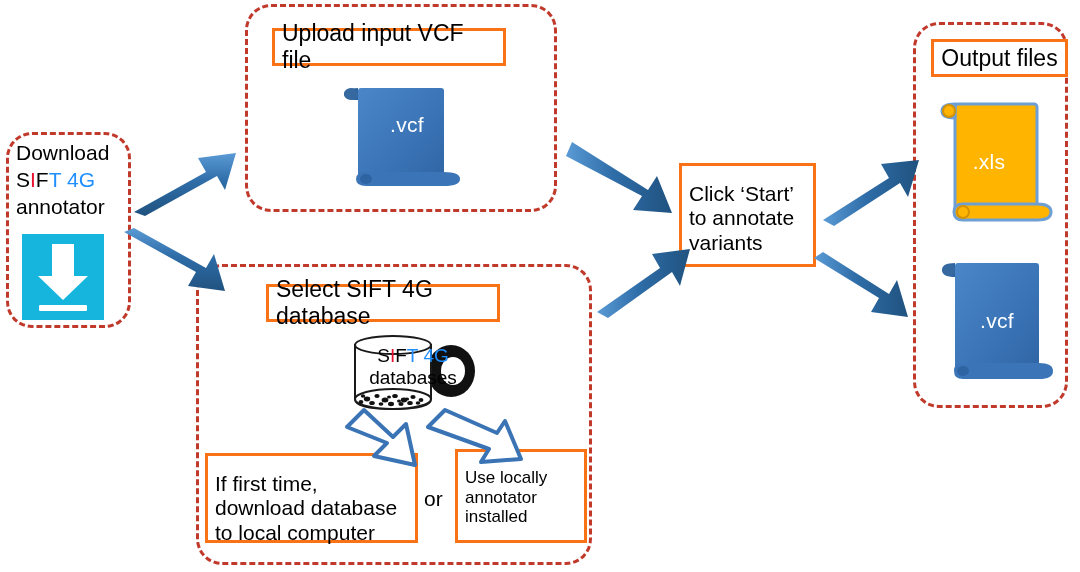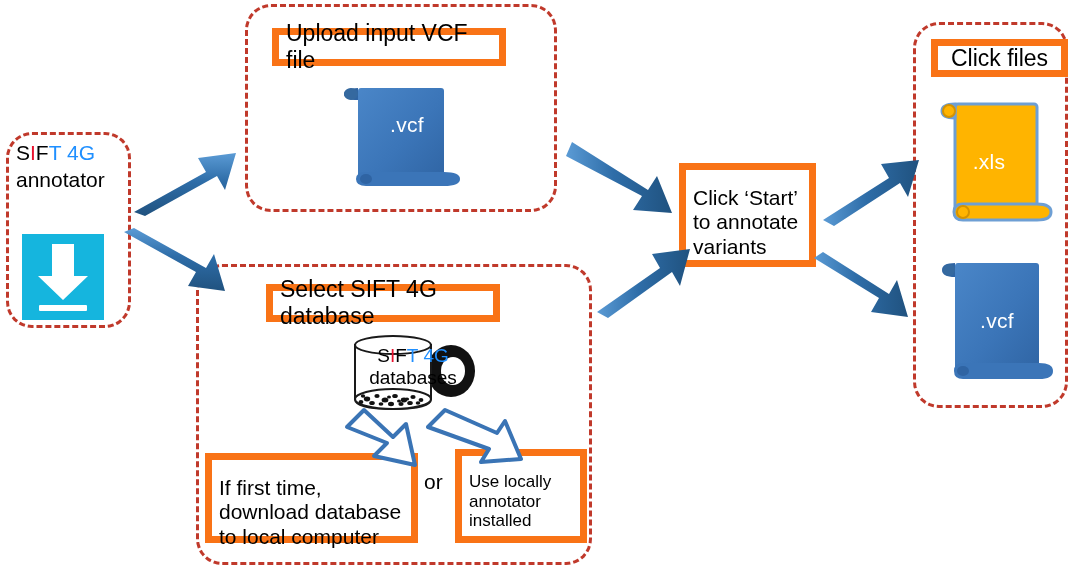--- a/index.html
+++ b/index.html
@@ -17,21 +17,21 @@
     position:absolute;
     border:3px dashed #C0392B;
     border-radius:26px;
     box-sizing:border-box;
     background:transparent;
   }
 
   
   .lbox{
     position:absolute;
-    border:7px solid #f97316;
+    border:3px solid #f97316;
     background:#ffffff;
     box-sizing:border-box;
     color:#000000;
     display:flex;
     align-items:center;
     padding:2px 7px;
     line-height:1.16;
   }
   .lbox.center-txt{justify-content:center;}
   .lbox.multi{align-items:flex-start;padding-top:16px;display:block;}
@@ -100,20 +100,21 @@
       <ellipse cx="15" cy="14" rx="7" ry="6" fill="#35699f"></ellipse>
       <path d="M108,92 q16,0 16,7 q0,7 -16,7 L30,106 q-10,0 -10,-7 q0,-7 10,-7 z" fill="#3B75B8"></path>
       <ellipse cx="30" cy="99" rx="6" ry="5" fill="#2F64A3"></ellipse>
     </svg>
     <div class="scrolltext" style="left:28px;top:33px;width:86px;text-align:center;">.vcf</div>
   </div>
 
   <div class="dashgroup" style="left:6px;top:132px;width:125px;height:196px;"></div>
 
   <div class="plainlabel" style="left:16px;top:140px;width:110px;font-size:21px;line-height:1.28;">
+    <div>Download</div>
     <div>
       <span class="s-blk">S</span><span class="s-red">I</span><span class="s-blk">F</span><span class="s-blu">T</span><span> </span><span class="s-blu">4G</span>
     </div>
     <div>annotator</div>
   </div>
 
   <div class="dlicon" style="left:22px;top:234px;width:82px;height:86px;">
     <svg width="82" height="86" viewBox="0 0 82 86">
       <path d="M41,10 L41,10 L52,10 L52,42 L66,42 L41,66 L16,42 L30,42 L30,10 Z" fill="#ffffff"></path>
       <rect x="17" y="71" width="48" height="6" rx="1" fill="#ffffff"></rect>
@@ -164,38 +165,38 @@
       <div>databases</div>
     </div>
   </div>
 
   <div class="lbox multi" style="left:205px;top:453px;width:213px;height:90px;font-size:21px;">
     <div>If first time,</div>
     <div>download database</div>
     <div>to  local computer</div>
   </div>
 
-  <div class="plainlabel" style="left:424px;top:470px;font-size:21px;">or</div>
+  <div class="plainlabel" style="left:424px;top:487px;font-size:21px;">or</div>
 
   <div class="lbox multi" style="left:455px;top:449px;width:132px;height:94px;font-size:17px;">
     <div>Use  locally</div>
     <div>annotator</div>
     <div>installed</div>
   </div>
 
   <div class="lbox multi" style="left:679px;top:163px;width:137px;height:104px;font-size:21px;">
     <div>Click ‘Start’</div>
     <div>to annotate</div>
     <div>variants</div>
   </div>
 
   <div class="dashgroup" style="left:913px;top:22px;width:155px;height:386px;"></div>
 
   <div class="lbox center-txt" style="left:931px;top:39px;width:137px;height:38px;font-size:23px;">
-    <span>Click files</span>
+    <span>Output files</span>
   </div>
 
   <div class="scrollwrap" style="left:935px;top:96px;width:118px;height:137px;">
     <svg width="118" height="137" viewBox="0 0 118 137">
       <rect x="20" y="8" width="82" height="113" rx="3" fill="#FFB400" stroke="#6E9FD4" stroke-width="3"></rect>
       <path d="M20,8 q-13,0 -13,7 q0,7 13,7 z" fill="#FFB400" stroke="#6E9FD4" stroke-width="3"></path>
       <ellipse cx="14" cy="15" rx="6" ry="6" fill="#FFB400" stroke="#D49200" stroke-width="2"></ellipse>
       <path d="M102,108 q14,0 14,8 q0,8 -14,8 L28,124 q-9,0 -9,-8 q0,-8 9,-8 z" fill="#FFB400" stroke="#6E9FD4" stroke-width="3"></path>
       <ellipse cx="28" cy="116" rx="6" ry="6" fill="#FFB400" stroke="#D49200" stroke-width="2"></ellipse>
     </svg>

